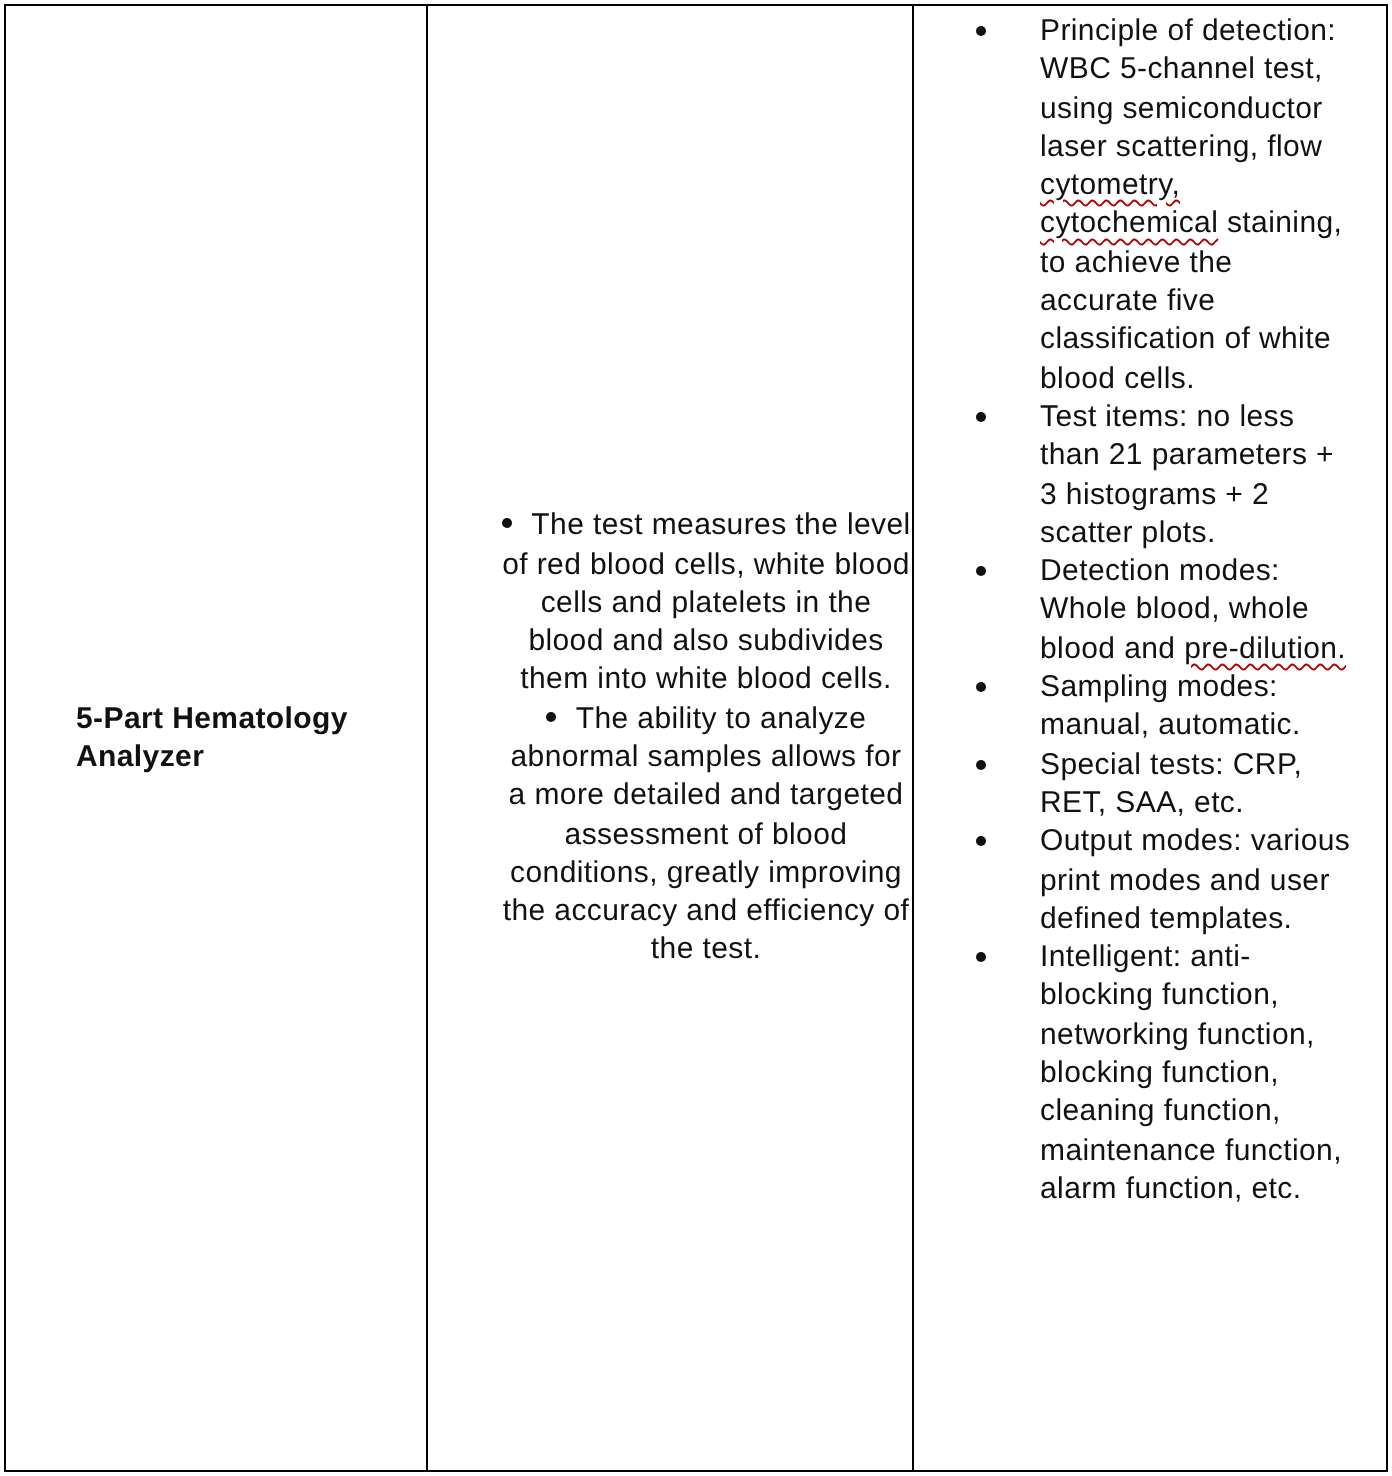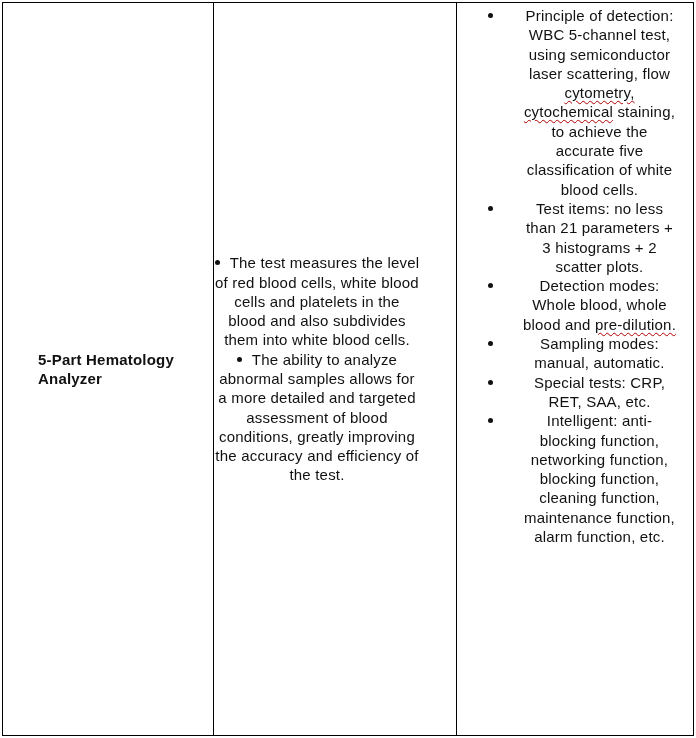--- a/index.html
+++ b/index.html
@@ -41,21 +41,21 @@
   }
   .product-name{
     font-weight:bold;
     margin-left:28px;
   }
   .cell-desc{
     width:243px;
     border-left:1px solid var(--border);
     display:flex;
     align-items:center;
-    justify-content:flex-start;
+    justify-content:flex-end;
   }
   .desc-list{
     width:206px;
     text-align:center;
   }
   .desc-item{margin:0;padding:0;}
   .bullet-dot{
     display:inline-block;
     width:5px;height:5px;
     border-radius:50%;
@@ -69,21 +69,20 @@
     padding:3px 0 0 0;
   }
   .spec-list{
     margin:0;padding:0;
     list-style:none;
   }
   .spec-item{
     position:relative;
     padding-left:63px;
     padding-right:14px;
-    text-align:center;
   }
   .spec-item::before{
     content:"";
     position:absolute;
     left:31px;top:7px;
     width:5px;height:5px;
     border-radius:50%;
     background:var(--text);
   }
   .spell{
@@ -111,18 +110,19 @@
       </div>
     </div>
 
     <div class="cell cell-spec">
       <ul class="spec-list">
         <li class="spec-item"><span>Principle of detection: WBC 5-channel test, using semiconductor laser scattering, flow </span><span class="spell">cytometry,</span><span> </span><span class="spell">cytochemical</span><span> staining, to achieve the accurate five classification of white blood cells.</span></li>
         <li class="spec-item"><span>Test items: no less than 21 parameters + 3 histograms + 2 scatter plots.</span></li>
         <li class="spec-item"><span>Detection modes: Whole blood, whole blood and </span><span class="spell">pre-dilution.</span></li>
         <li class="spec-item"><span>Sampling modes: manual, automatic.</span></li>
         <li class="spec-item"><span>Special tests: CRP, RET, SAA, etc.</span></li>
+        <li class="spec-item"><span>Output modes: various print modes and user defined templates.</span></li>
         <li class="spec-item"><span>Intelligent: anti-blocking function, networking function, blocking function, cleaning function, maintenance function, alarm function, etc.</span></li>
       </ul>
     </div>
 
   </div>
 </div>
 
 </body></html>

